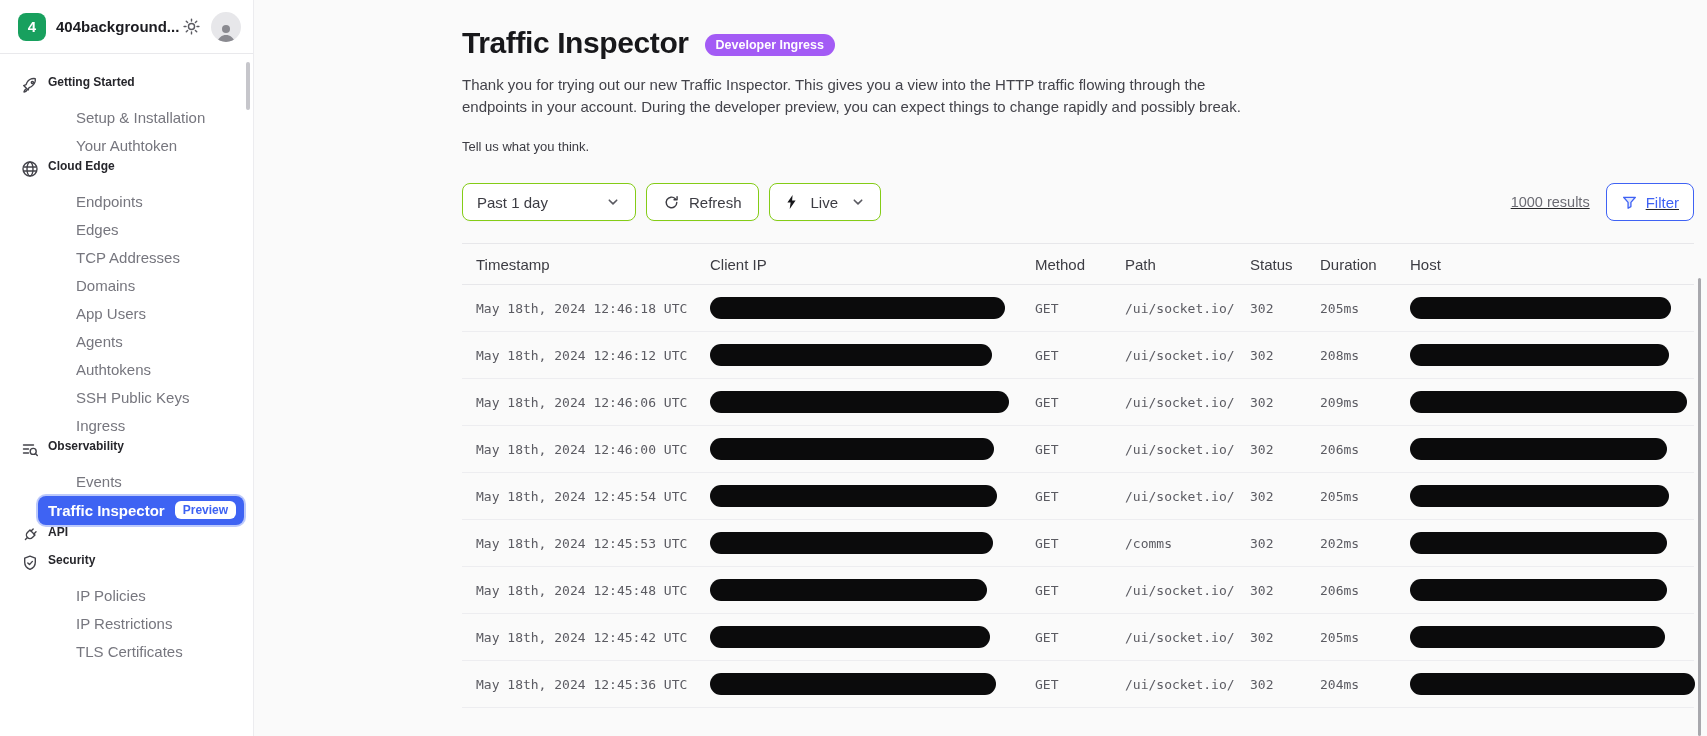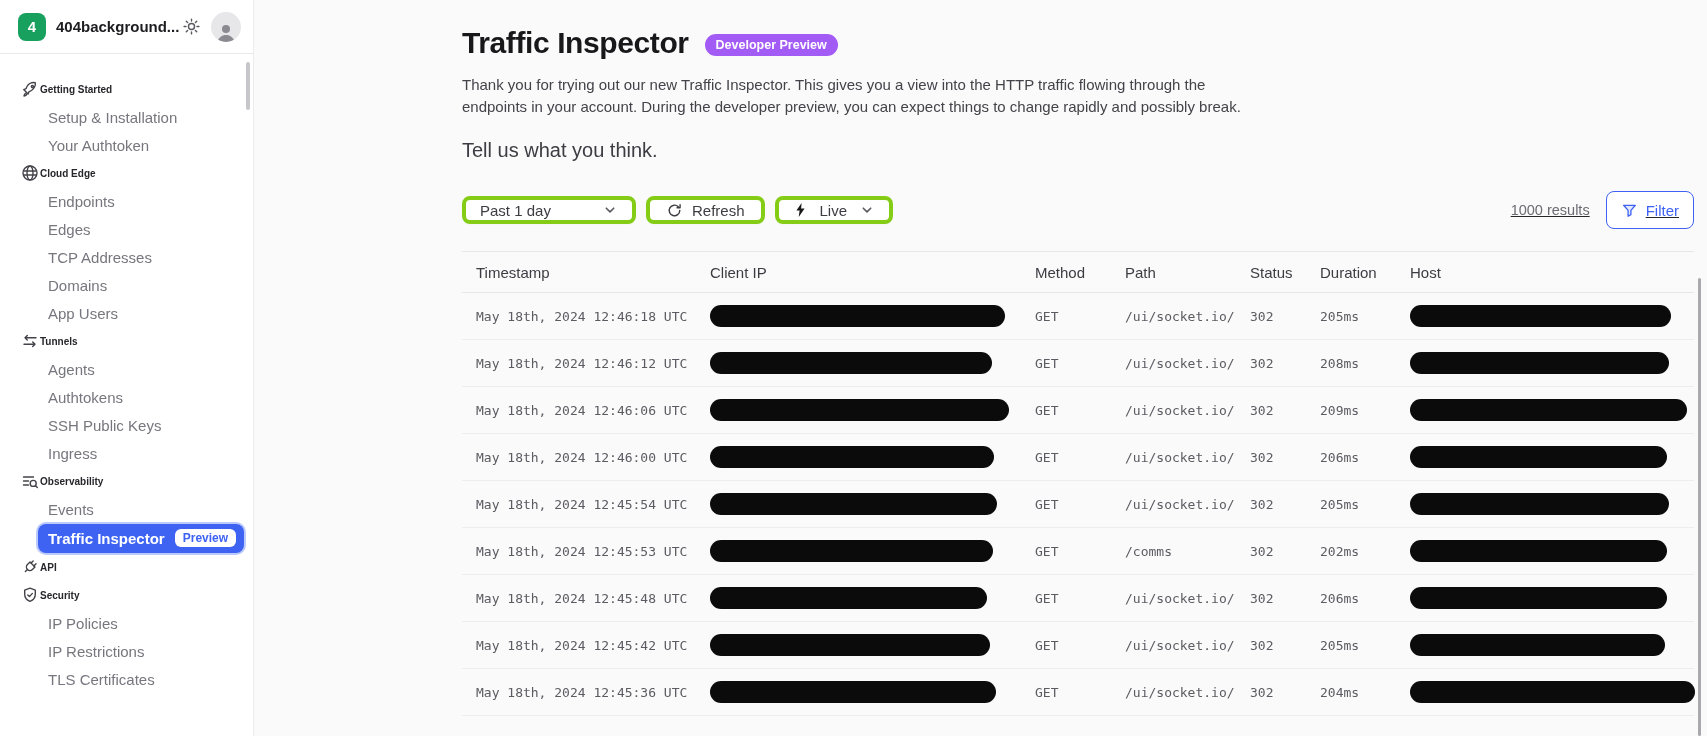--- a/index.html
+++ b/index.html
@@ -31,26 +31,26 @@
   .topbar-icons { display:flex; align-items:center; gap:8px; }
   .icon-btn { width:24px; height:24px; display:flex; align-items:center; justify-content:center; cursor:pointer; }
   .avatar {
     width:30px; height:30px; border-radius:50%; background:#e7e7ea;
     display:flex; align-items:flex-end; justify-content:center; overflow:hidden; cursor:pointer;
   }
   .nav { padding-top:21px; position:relative; }
   .nav-section { }
   .nav-section:first-child { margin-top:0; }
   .nav-header {
-    height:28px; display:flex; align-items:center; padding-left:20px; 
-    font-size:10px; font-weight:600; color:#26262b; cursor:pointer;
+    height:28px; display:flex; padding-left:20px; gap:8px;
+    font-size:12px; font-weight:600; color:#26262b; cursor:pointer;
   }
   .nav-header .nav-icon { width:20px; height:20px; display:flex; align-items:center; justify-content:center; }
   .nav-item {
-    height:28px; display:flex; align-items:center; padding-left:48px;
+    height:28px; display:flex; align-items:center; padding-left:76px;
     font-size:15px; color:#76767e; cursor:pointer;
   }
   .nav-item-active-wrap { height:30px; display:flex; align-items:center; padding-left:38px; }
   .active-pill {
     display:flex; align-items:center; gap:10px; height:29px; padding:0 8px 0 10px;
     background:#3e63f3; border-radius:8px; box-shadow:0 0 0 2px rgba(62,99,243,0.35);
     color:#ffffff; font-size:15px; font-weight:600; cursor:pointer;
   }
   .preview-mini-badge {
     background:#ffffff; color:#3e63f3; font-size:12px; font-weight:600;
@@ -65,26 +65,26 @@
   .content { width:1232px; margin-left:208px; position:relative; }
   .title-row { margin-top:26px; display:flex; align-items:center; gap:16px; }
   .page-title { font-size:30px; font-weight:700; letter-spacing:-0.4px; color:#18181b; }
   .dev-preview-badge {
     background:#a35bf5; color:#fff; font-size:12.5px; font-weight:600;
     padding:4px 11px; border-radius:20px; margin-top:4px;
   }
   .description {
     margin-top:14px; max-width:790px; font-size:15px; line-height:22px; color:#43434a;
   }
-  .feedback { margin-top:21px; font-size:20px; color:#3c3c43; cursor:pointer; }
+  .feedback { margin-top:21px; font-size:13px; color:#3c3c43; cursor:pointer; }
   
   .controls { margin-top:29px; display:flex; align-items:center; }
   .ctrl-left { display:flex; gap:10px; }
   .btn {
-    height:28px; background:#ffffff; border:4px solid #84cc16; border-radius:8px;
+    height:38px; background:#ffffff; border:1px solid #84cc16; border-radius:8px;
     display:flex; align-items:center; font-size:15px; color:#3c3c43; cursor:pointer;
     box-shadow:0 1px 1px rgba(0,0,0,0.02);
   }
   .select-btn { width:174px; padding:0 14px; justify-content:space-between; }
   .refresh-btn { padding:0 16px; gap:9px; }
   .live-btn { padding:0 14px; gap:12px; }
   .ctrl-right { margin-left:auto; display:flex; align-items:center;text-decoration:underline; }
   .results-count { font-size:14.5px; color:#6b6b73; margin-right:16px; }
   .filter-btn {
     height:38px; padding:0 14px; gap:8px; display:flex; align-items:center;
@@ -167,29 +167,20 @@
         <span>Cloud Edge</span>
       </div>
       <div class="nav-item">Endpoints</div>
       <div class="nav-item">Edges</div>
       <div class="nav-item">TCP Addresses</div>
       <div class="nav-item">Domains</div>
       <div class="nav-item">App Users</div>
     </div>
 
     <div class="nav-section">
-      <div class="nav-header">
-        <span class="nav-icon">
-          <svg width="20" height="20" viewBox="0 0 20 20" fill="none" stroke="#43434a" stroke-width="1.4" stroke-linecap="round" stroke-linejoin="round">
-            <path d="M16 6.8H5M7.3 4.5 5 6.8l2.3 2.3"></path>
-            <path d="M4 13.2h11M12.7 10.9l2.3 2.3-2.3 2.3"></path>
-          </svg>
-        </span>
-        <span>Tunnels</span>
-      </div>
       <div class="nav-item">Agents</div>
       <div class="nav-item">Authtokens</div>
       <div class="nav-item">SSH Public Keys</div>
       <div class="nav-item">Ingress</div>
     </div>
 
     <div class="nav-section">
       <div class="nav-header">
         <span class="nav-icon">
           <svg width="20" height="20" viewBox="0 0 20 20" fill="none" stroke="#43434a" stroke-width="1.4" stroke-linecap="round">
@@ -239,21 +230,21 @@
       <div class="nav-item">TLS Certificates</div>
     </div>
   </nav>
   <div class="side-scroll-thumb"></div>
 </aside>
 
 <main class="main">
   <div class="content">
     <div class="title-row">
       <h1 class="page-title">Traffic Inspector</h1>
-      <span class="dev-preview-badge">Developer Preview</span>
+      <span class="dev-preview-badge">Developer Ingress</span>
     </div>
     <p class="description">Thank you for trying out our new Traffic Inspector. This gives you a view into the HTTP traffic flowing through the endpoints in your account. During the developer preview, you can expect things to change rapidly and possibly break.</p>
     <p class="feedback">Tell us what you think.</p>
 
     <div class="controls">
       <div class="ctrl-left">
         <div class="btn select-btn">
           <span>Past 1 day</span>
           <span>
             <svg width="16" height="16" viewBox="0 0 16 16" fill="none" stroke="#5a5a61" stroke-width="1.6" stroke-linecap="round" stroke-linejoin="round">

